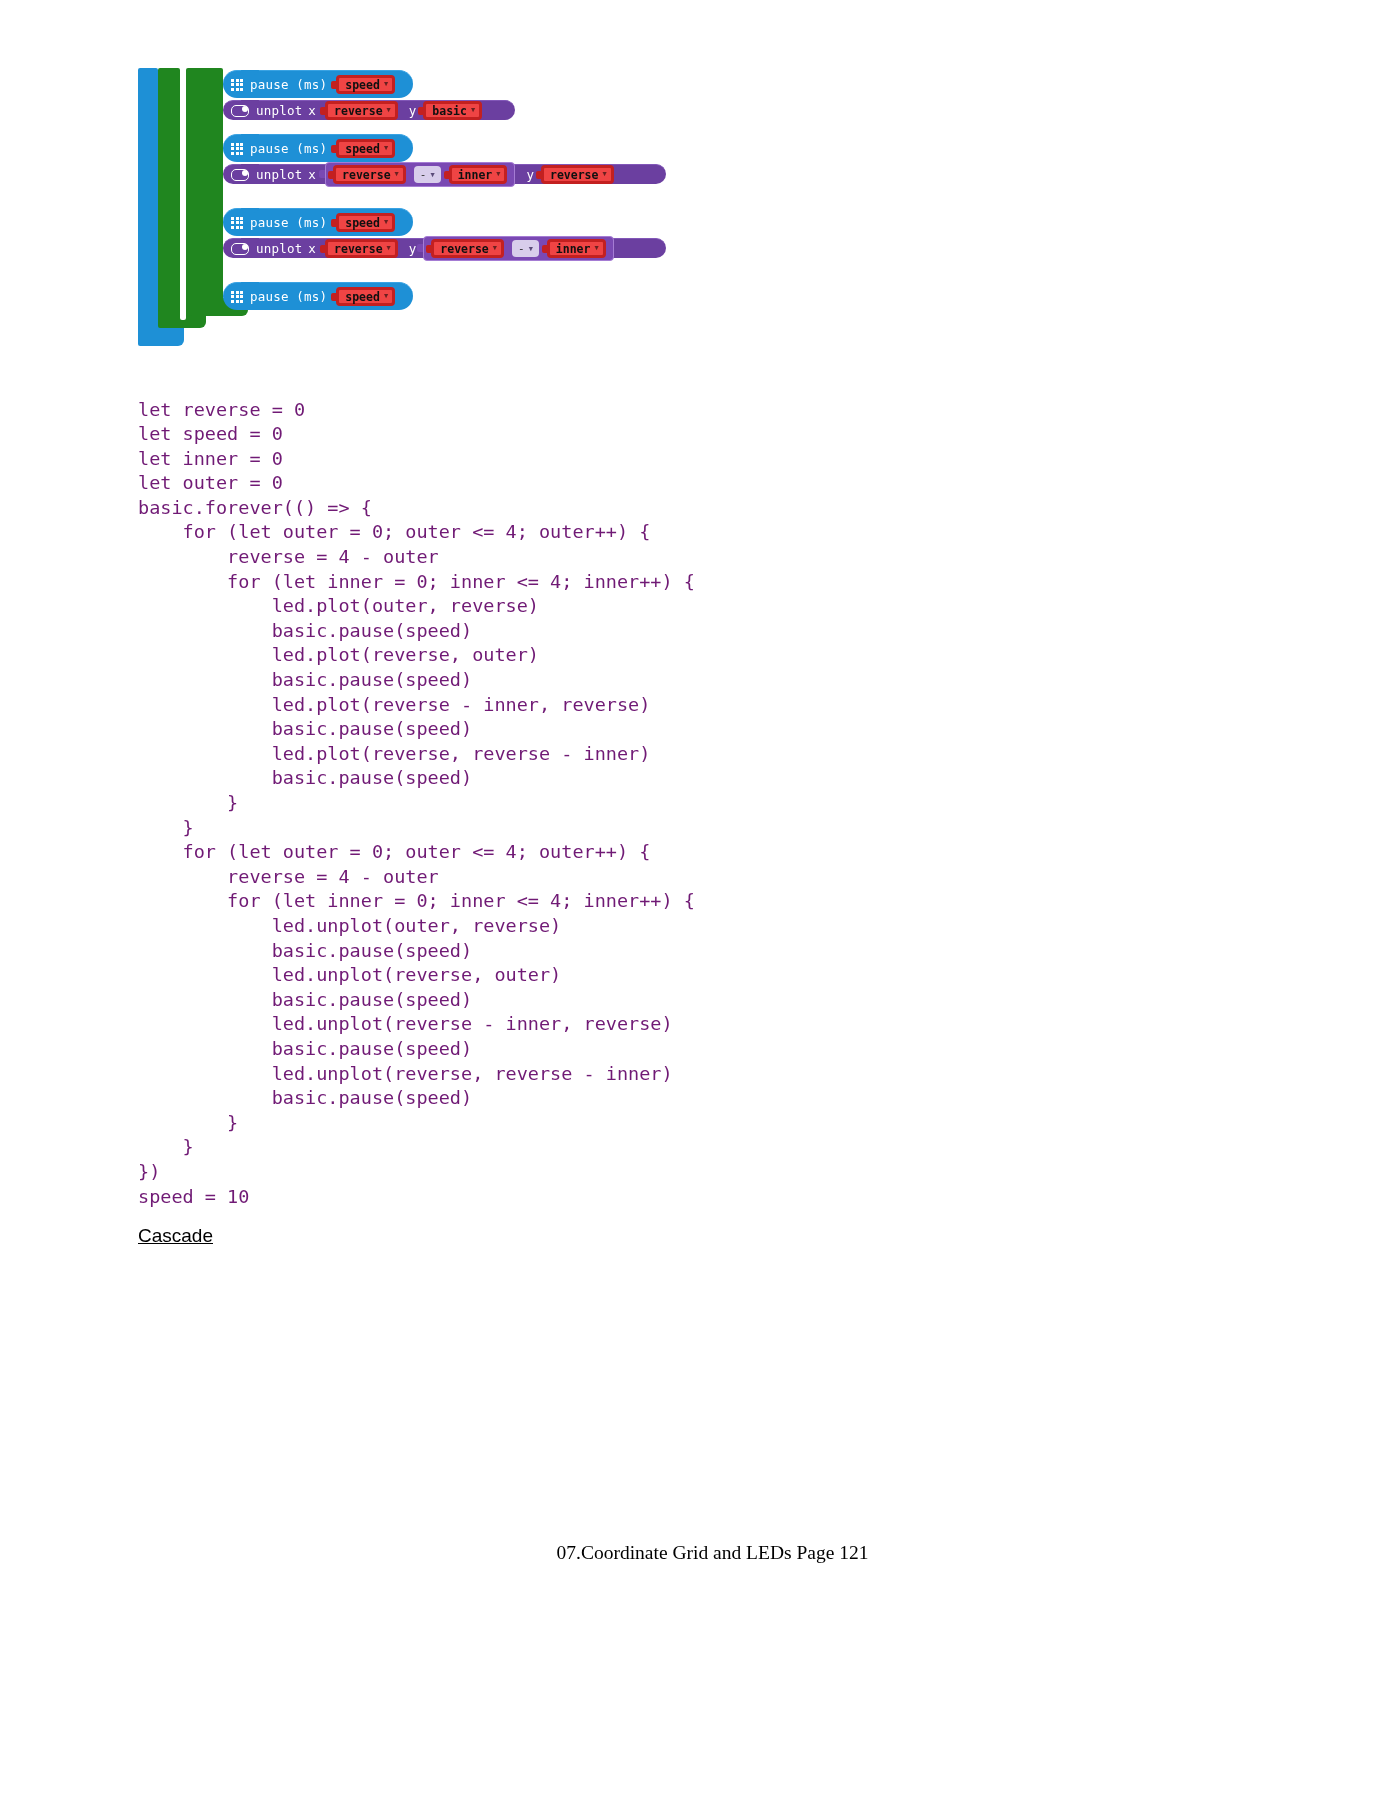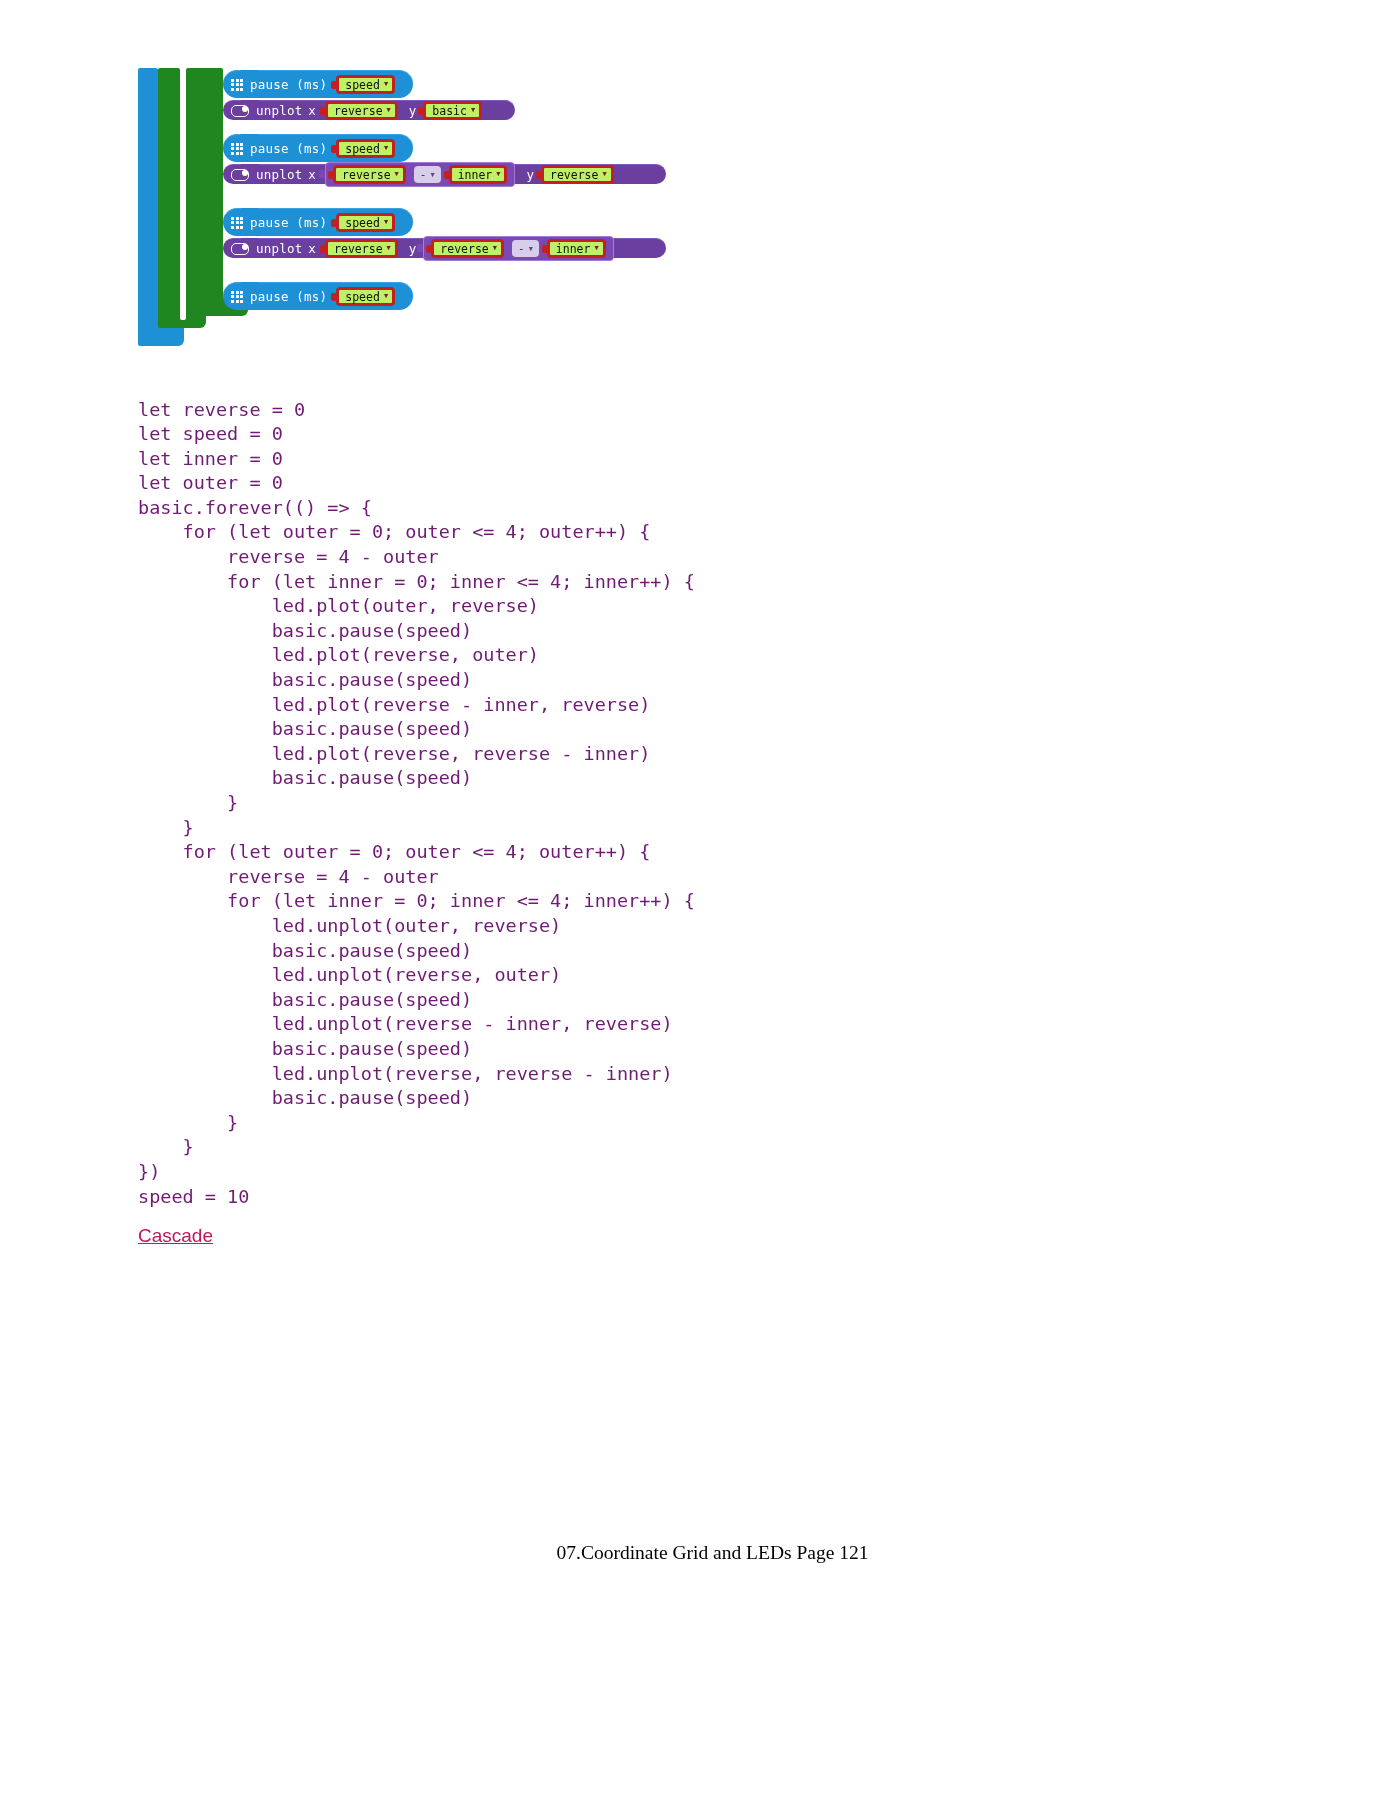--- a/index.html
+++ b/index.html
@@ -138,32 +138,33 @@
     right: 0.5px; top: 0.5px;
     width: 6px; height: 6px;
     border-radius: 50%;
     background: #ffffff;
   }
 
   
   .chip {
     display: inline-flex;
     align-items: center;
-    background: #bef264;
+    background: #ef4444;
     border: 3px solid #c32020;
     border-radius: 4px;
     color: #101010;
     font-family: "DejaVu Sans Mono", monospace;
     font-size: 11.5px;
     padding: 0px 4px 0px 6px;
     height: 19px;
     box-sizing: border-box;
     position: relative;
     margin: 0 3px;
     flex: none;
+    font-weight: bold;
   }
   .chip::before {
     content: "";
     position: absolute;
     left: -8px;
     top: 2.5px;
     width: 6px;
     height: 8px;
     background: #c32020;
     border-radius: 2px 0 0 2px;
@@ -229,21 +230,21 @@
     white-space: pre;
   }
 
   
   #cascade-link {
     position: absolute;
     left: 138px;
     top: 1225px;
     font-family: "Liberation Sans", sans-serif;
     font-size: 19px;
-    color: #be185d;
+    color: #000000;
     text-decoration: underline;
     cursor: pointer;
   }
 
   
   #page-footer {
     position: absolute;
     left: 0;
     top: 1542px;
     width: 1389px;

